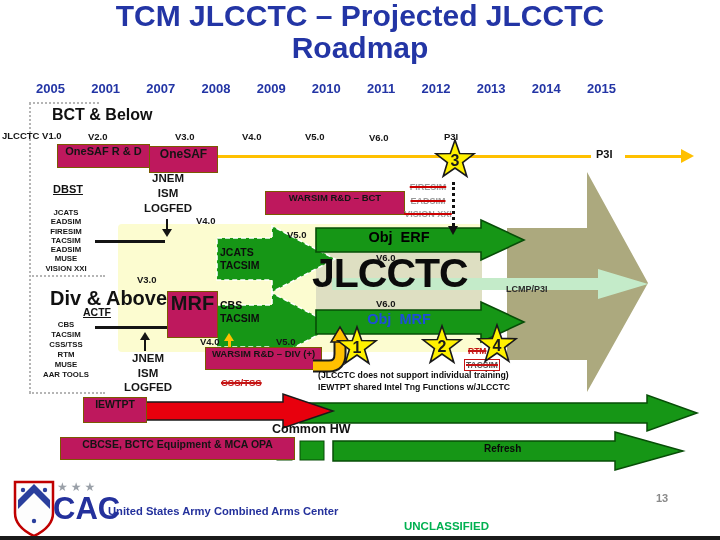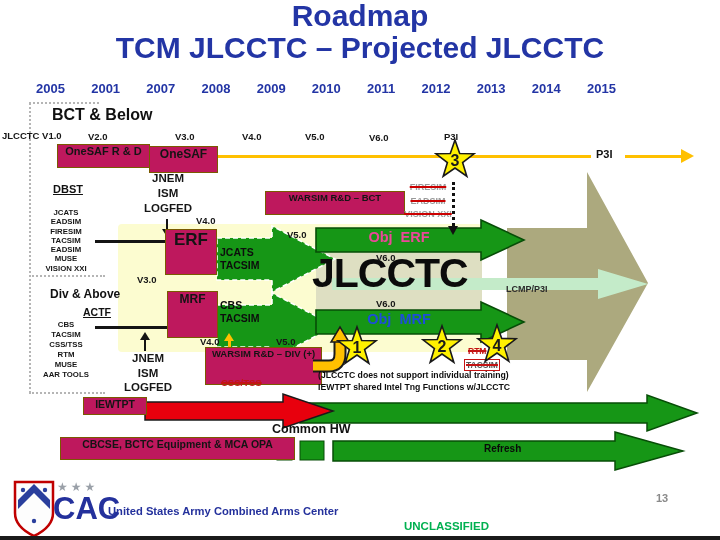--- a/index.html
+++ b/index.html
@@ -22,22 +22,22 @@
   .tri{position:absolute;width:0;height:0;}
   svg{position:absolute;overflow:visible;}
   .star-num{font:bold 16px "Liberation Sans",sans-serif;fill:#1a1a1a;}
 </style>
 </head>
 <body>
 
 <div id="slide">
 
   <div class="abs" style="left:0;right:0;top:4;text-align:center;font-weight:bold;font-size:30px;line-height:32px;color:#2335A5;">
+    <div>TCM JLCCTC – Projected JLCCTC</div>
     <div>Roadmap</div>
-    <div>TCM JLCCTC – Projected JLCCTC</div>
   </div>
 
   <div class="abs" style="left:36px;top:81px;width:580px;display:flex;justify-content:space-between;font-weight:bold;font-size:13px;color:#2335A5;">
     <span>2005</span>
     <span>2001</span>
     <span>2007</span>
     <span>2008</span>
     <span>2009</span>
     <span>2010</span>
     <span>2011</span>
@@ -56,21 +56,21 @@
   <div class="abs" style="left:316px;top:243px;width:166px;height:80px;background:#DEDFC2;z-index:2;"></div>
 
   <div class="abs" style="left:492px;top:172px;width:158px;height:220px;background:#ACA97E;z-index:2;
               clip-path:polygon(15px 56px,95px 56px,95px 0px,156px 111px,95px 220px,95px 188px,15px 188px);"></div>
 
   <div class="abs" style="left:332px;top:269px;width:316px;height:30px;background:#C4EBC9;z-index:3;
               clip-path:polygon(0px 9px,266px 9px,266px 0px,316px 15px,266px 30px,266px 21px,0px 21px);"></div>
   <div class="lbl" style="left:506px;top:284px;font-size:9px;color:#2a2a2a;z-index:4;">LCMP/P3I</div>
 
   <div class="lbl" style="left:52px;top:106px;font-size:16px;z-index:7;">BCT &amp; Below</div>
-  <div class="lbl" style="left:50px;top:287px;font-size:12px;z-index:7;">Div &amp; Above</div>
+  <div class="lbl" style="left:50px;top:287px;font-size:20px;z-index:7;">Div &amp; Above</div>
 
   <div class="vlab" style="left:2px;top:130px;">JLCCTC V1.0</div>
   <div class="vlab" style="left:88px;top:131px;">V2.0</div>
   <div class="vlab" style="left:175px;top:131px;">V3.0</div>
   <div class="vlab" style="left:242px;top:131px;">V4.0</div>
   <div class="vlab" style="left:305px;top:131px;">V5.0</div>
   <div class="vlab" style="left:369px;top:132px;">V6.0</div>
   <div class="vlab" style="left:444px;top:131px;">P3I</div>
 
   <div class="abs" style="left:217px;top:155px;width:374px;height:3px;background:#FFC000;z-index:4;"></div>
@@ -111,24 +111,21 @@
   <div class="vlab" style="left:287px;top:229px;">V5.0</div>
   <div class="vlab" style="left:137px;top:274px;">V3.0</div>
 
   <div class="blackline" style="left:95px;top:240px;width:70px;height:3px;"></div>
   <div class="blackline" style="left:95px;top:326px;width:73px;height:3px;"></div>
 
   <div class="abs" style="left:217px;top:325px;width:263px;height:2.5px;background:#FFC000;z-index:1;"></div>
   <div class="tri" style="left:224px;top:333px;border-bottom:8px solid #FFC000;border-left:5px solid transparent;border-right:5px solid transparent;z-index:5;"></div>
   <div class="abs" style="left:228px;top:341px;width:2.5px;height:8px;background:#FFC000;z-index:5;"></div>
 
-  <div class="gold" style="left:165px;top:229px;width:52px;height:46px;font-size:17px;">
-    <span>ERF</span>
-  </div>
-  <div class="gold" style="left:167px;top:291px;width:51px;height:47px;font-size:12px;">
+  <div class="gold" style="left:167px;top:291px;width:51px;height:47px;font-size:20px;">
     <span>MRF</span>
   </div>
 
   <svg style="left:215px;top:222px;z-index:4;" width="125" height="140" viewBox="0 0 125 140">
     <polygon points="2,16 57,16 57,4 120,37 57,70 57,58 2,58" fill="#169616" stroke="#ffffff" stroke-width="1.6" stroke-dasharray="5 3"></polygon>
     <polygon points="2,83 57,83 57,71 120,104 57,137 57,125 2,125" fill="#169616" stroke="#ffffff" stroke-width="1.6" stroke-dasharray="5 3"></polygon>
   </svg>
   <div class="listcol" style="left:220px;top:246px;width:52px;text-align:left;font-size:10.5px;line-height:12.5px;color:#0d0d0d;z-index:5;">
     <div>JCATS</div>
     <div>TACSIM</div>
@@ -137,21 +134,21 @@
     <div>CBS</div>
     <div>TACSIM</div>
   </div>
 
   <div class="lbl" style="left:312px;top:250px;width:174px;text-align:left;font-size:41px;letter-spacing:-1px;color:#0b0b0b;z-index:6;">JLCCTC</div>
 
   <svg style="left:315px;top:216px;z-index:5;" width="215" height="132" viewBox="0 0 215 132">
     <polygon points="1,12 166,12 166,4 209,24 166,44 166,36 1,36" fill="#169616" stroke="#074d07" stroke-width="1.6"></polygon>
     <polygon points="1,94 166,94 166,86 209,106 166,126 166,118 1,118" fill="#169616" stroke="#074d07" stroke-width="1.6"></polygon>
   </svg>
-  <div class="lbl" style="left:316px;top:229px;width:166px;text-align:center;font-size:14.5px;color:#ec4899;z-index:6;">Obj  ERF</div>
+  <div class="lbl" style="left:316px;top:229px;width:166px;text-align:center;font-size:14.5px;color:#000000;z-index:6;">Obj  ERF</div>
   <div class="lbl" style="left:316px;top:311px;width:166px;text-align:center;font-size:14.5px;color:#1d4ed8;z-index:6;">Obj  MRF</div>
   <div class="vlab" style="left:376px;top:252px;">V6.0</div>
   <div class="vlab" style="left:376px;top:298px;">V6.0</div>
 
   <div class="abs" style="left:452px;top:182px;height:44px;border-left:3px dotted #111;z-index:8;"></div>
   <div class="tri" style="left:448px;top:226px;border-top:9px solid #111;border-left:5px solid transparent;border-right:5px solid transparent;z-index:8;"></div>
   <svg style="left:435px;top:138px;z-index:9;" width="40" height="44" viewBox="0 0 40 44">
     <polygon points="20,2 24.7,15.5 39,15.8 27.6,24.5 31.8,38.2 20,30 8.2,38.2 12.4,24.5 1,15.8 15.3,15.5" fill="#FFF100" stroke="#1a1a1a" stroke-width="1.6"></polygon>
     <text class="star-num" x="20" y="28" text-anchor="middle">3</text>
   </svg>
@@ -173,21 +170,21 @@
   </div>
 
   <div class="tri" style="left:140px;top:332px;border-bottom:8px solid #141414;border-left:5px solid transparent;border-right:5px solid transparent;z-index:6;"></div>
   <div class="abs" style="left:144px;top:340px;width:2px;height:11px;background:#141414;z-index:6;"></div>
   <div class="listcol" style="left:108px;top:351px;width:80px;font-size:11.5px;line-height:14.5px;">
     <div>JNEM</div>
     <div>ISM</div>
     <div>LOGFED</div>
   </div>
 
-  <div class="gold" style="left:205px;top:347px;width:117px;height:38px;font-size:9.5px;">
+  <div class="gold" style="left:205px;top:347px;width:117px;height:23px;font-size:9.5px;">
     <span>WARSIM R&amp;D – DIV (+)</span>
   </div>
   <div class="vlab" style="left:200px;top:336px;">V4.0</div>
   <div class="vlab" style="left:276px;top:336px;">V5.0</div>
 
   <svg style="left:303px;top:324px;z-index:8;" width="48" height="48" viewBox="0 0 48 48">
     <path d="M10,42 L26,42 Q37,42 37,30 L37,18" fill="none" stroke="#1a1a1a" stroke-width="13"></path>
     <path d="M10,42 L26,42 Q37,42 37,30 L37,18" fill="none" stroke="#FFC000" stroke-width="9"></path>
     <polygon points="28,18 46,18 37,3" fill="#FFC000" stroke="#1a1a1a" stroke-width="1.5"></polygon>
   </svg>
@@ -213,21 +210,21 @@
     <div>(JLCCTC does not support individual training)</div>
     <div>IEWTPT shared Intel Tng Functions w/JLCCTC</div>
   </div>
 
   <svg style="left:295px;top:393px;z-index:5;" width="410" height="40" viewBox="0 0 410 40">
     <polygon points="5,10 352,10 352,2 402,20 352,38 352,30 5,30" fill="#169616" stroke="#074d07" stroke-width="1.5"></polygon>
   </svg>
   <svg style="left:143px;top:392px;z-index:6;" width="195" height="38" viewBox="0 0 195 38">
     <polygon points="2,10 140,10 140,2 190,19 140,36 140,28 2,28" fill="#E8000D" stroke="#1a1a1a" stroke-width="1.5"></polygon>
   </svg>
-  <div class="gold" style="left:83px;top:397px;width:64px;height:18px;font-size:10.5px;z-index:7;">
+  <div class="gold" style="left:83px;top:397px;width:64px;height:26px;font-size:10.5px;z-index:7;">
     <span>IEWTPT</span>
   </div>
 
   <div class="lbl" style="left:272px;top:422px;font-size:12.5px;z-index:7;">Common HW</div>
 
   <svg style="left:270px;top:431px;z-index:5;" width="435" height="40" viewBox="0 0 435 40">
     <rect x="7" y="10" width="15" height="19" fill="#169616" stroke="#074d07"></rect>
     <rect x="30" y="10" width="24" height="19" fill="#169616" stroke="#074d07"></rect>
     <polygon points="63,10 345,10 345,1 413,20 345,39 345,30 63,30" fill="#169616" stroke="#074d07" stroke-width="1.5"></polygon>
   </svg>

